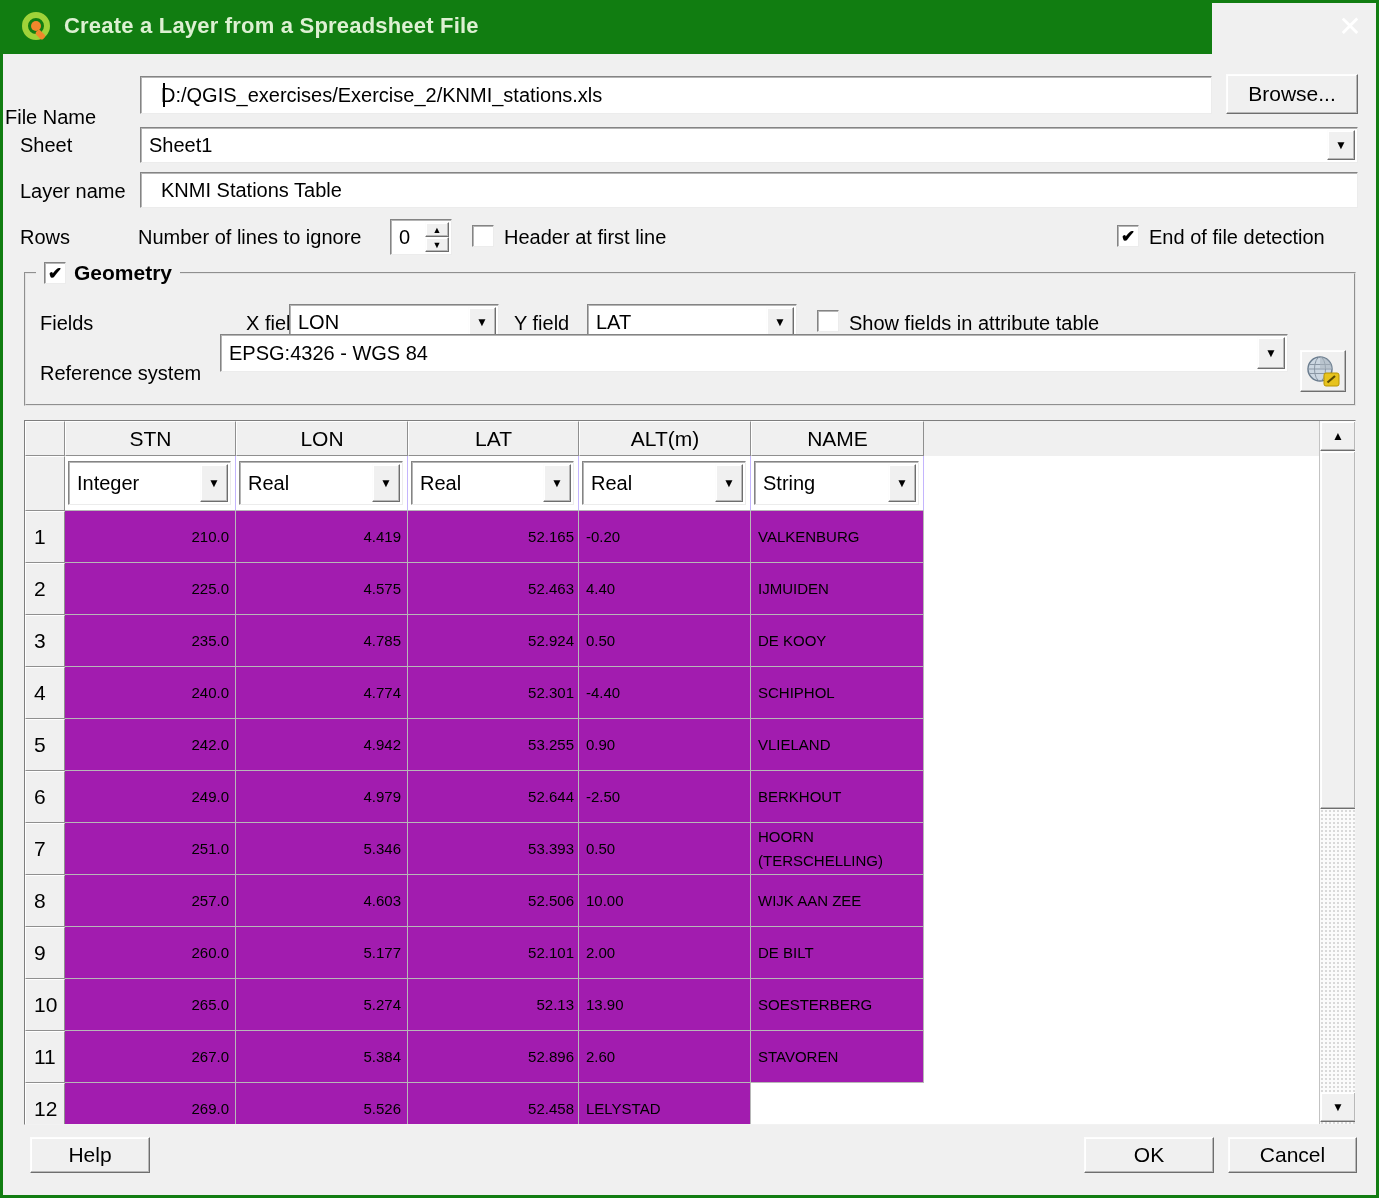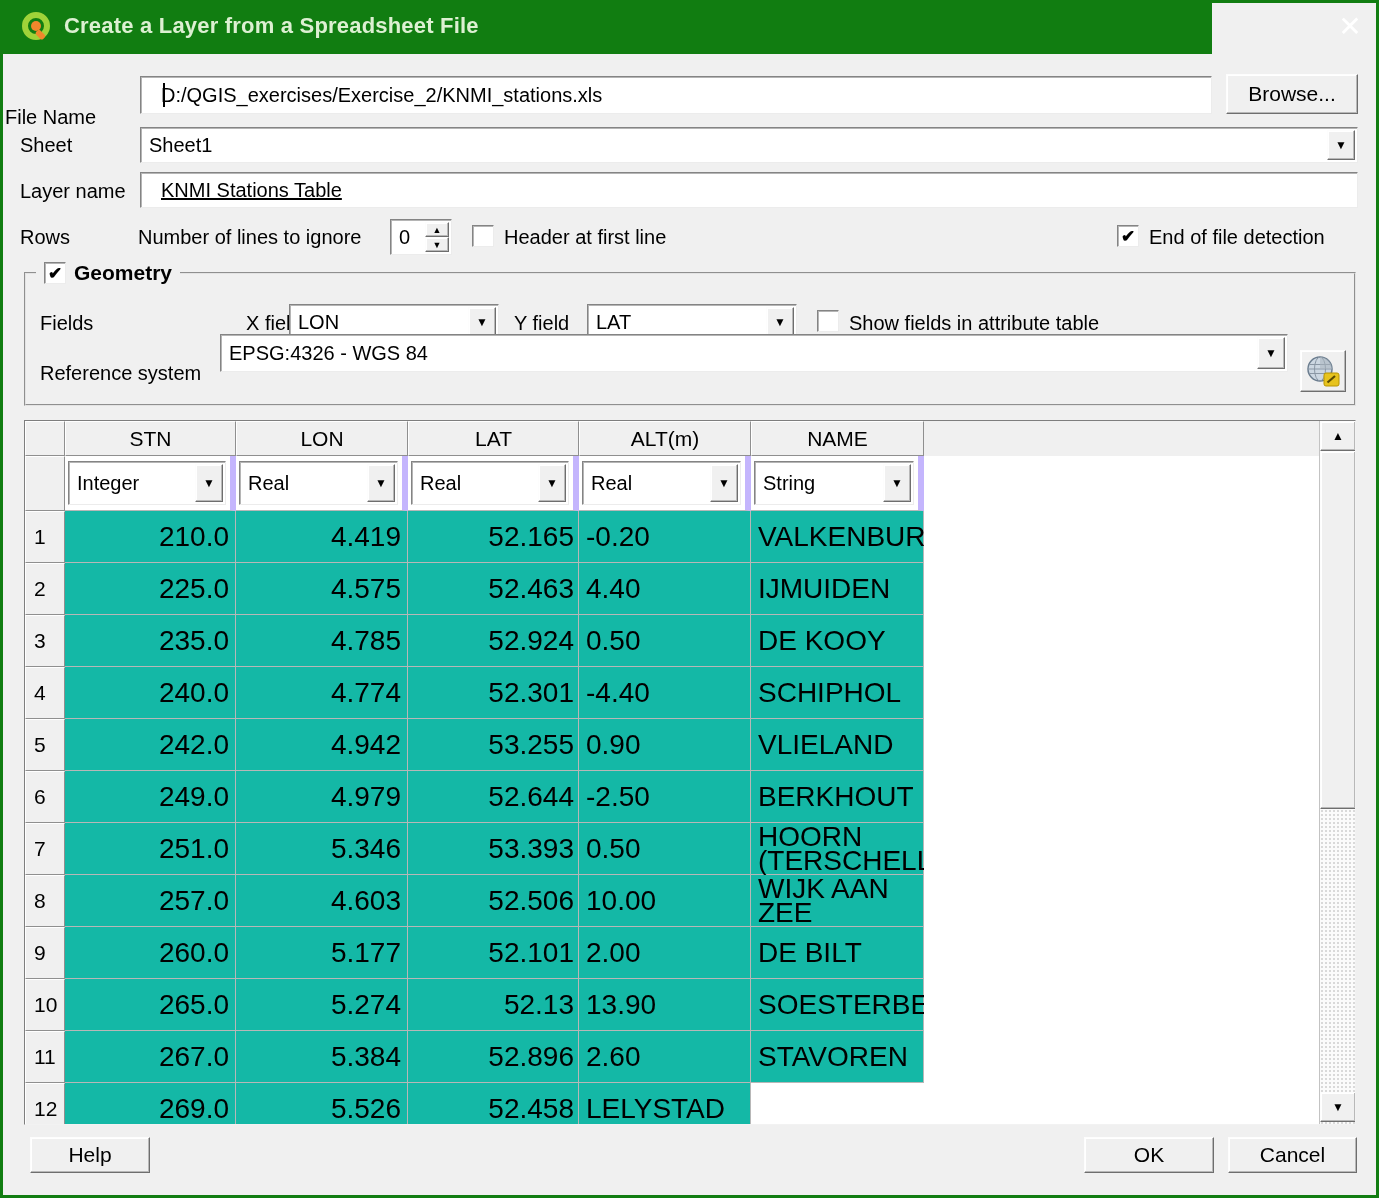--- a/index.html
+++ b/index.html
@@ -43,28 +43,28 @@
   .groupbox { position:absolute; left:24px; top:272px; width:1332px; height:134px; border:2px groove #e3e3e3; }
   .legend { position:absolute; left:10px; top:-13px; background:#f0f0f0; padding:0 8px; display:flex; align-items:center; gap:8px; }
   .legend .cb { position:relative; }
   .legend .gl { font-size:21px; font-weight:bold; }
 
   
   .table-area { position:absolute; left:24px; top:420px; width:1332px; height:705px; background:#fff; border:1px solid #7e7e7e; border-bottom-color:#f2f2f2; border-right-color:#f2f2f2; overflow:hidden; }
   .tgrid { position:absolute; left:0; top:0; width:1296px; display:grid; grid-template-columns:40px 171px 172px 171px 172px 173px 1fr; grid-template-rows:35px 55px repeat(12, 52px); }
   .hcell { background:#f0f0f0; border:1px solid; border-color:#ffffff #8f8f8f #8f8f8f #ffffff; display:flex; align-items:center; justify-content:center; font-size:21px; color:#000; }
   .numcell { justify-content:flex-start; padding-left:8px; }
-  .dcell { background:#14b8a6; border-right:1px solid #b7b7b7; border-bottom:1px solid #b7b7b7; display:flex; align-items:center; font-size:28px; color:#000; line-height:24px; }
+  .dcell { background:#a21caf; border-right:1px solid #b7b7b7; border-bottom:1px solid #b7b7b7; display:flex; align-items:center; font-size:15px; color:#000; line-height:24px; }
   .ar { justify-content:flex-end; padding-right:6px; }
   .al { justify-content:flex-start; padding-left:7px; }
   .lat { padding-right:4px; }
   .namec span { white-space:normal; }
   .fillh { background:#f0f0f0; }
   .fill { background:#fff; }
-  .typecell { background:#fff; border-right:6px solid #c4b5fd; border-bottom:1px solid #b7b7b7; position:relative; }
+  .typecell { background:#fff; border-right:1px solid #c4b5fd; border-bottom:1px solid #b7b7b7; position:relative; }
   .typecombo { position:absolute; left:3px; right:4px; top:5px; height:44px; }
 
   
   .vscroll { position:absolute; top:0; right:0; width:36px; height:703px; border-left:1px solid #c3c3c3;
              background-color:#fbfbfb; background-image: radial-gradient(#d9d9d9 1px, transparent 1.1px); background-size:4px 4px; }
   .sb-btn { position:absolute; left:0; width:36px; height:30px; display:flex; align-items:center; justify-content:center; font-size:12px; color:#000; cursor:pointer; }
   .sb-up { top:0; }
   .sb-down { bottom:2px; }
   .sb-thumb { position:absolute; left:0; top:30px; width:36px; height:358px; cursor:grab; }
 
@@ -95,21 +95,21 @@
     <span>Browse...</span>
   </div>
 
   <div class="lbl" style="left:20px; top:134px;">Sheet</div>
   <div class="combo sunken" style="left:140px; top:127px; width:1218px; height:36px;">
     <div class="val">Sheet1</div>
     <div class="arrow-btn raised">▼</div>
   </div>
 
   <div class="lbl" style="left:20px; top:180px;">Layer name</div>
-  <div class="field sunken" style="left:140px; top:172px; width:1218px; height:36px;text-decoration:underline;">
+  <div class="field sunken" style="left:140px; top:172px; width:1218px; height:36px;">
     <span>KNMI Stations Table</span>
   </div>
 
   <div class="lbl" style="left:20px; top:226px;">Rows</div>
   <div class="lbl" style="left:138px; top:226px;">Number of lines to ignore</div>
   <div class="spin sunken">
     <div class="sval">0</div>
     <div class="sbtns">
       <div class="sbtn raised">▲</div>
       <div class="sbtn raised">▼</div>

